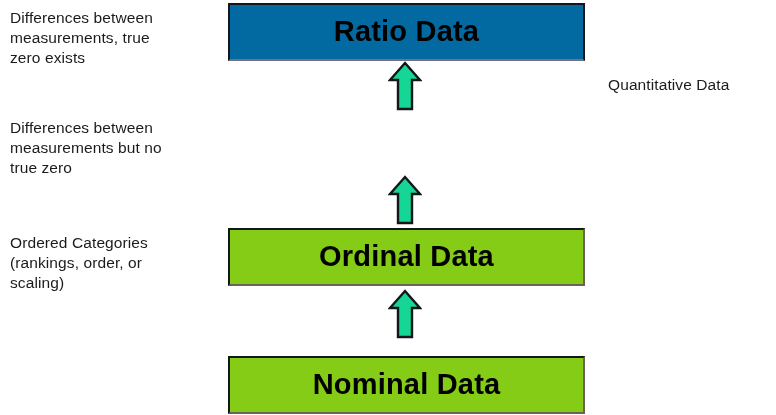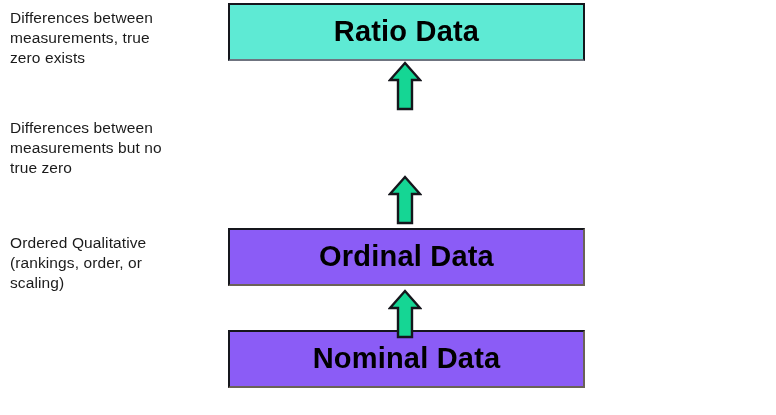--- a/index.html
+++ b/index.html
@@ -67,39 +67,39 @@
     letter-spacing: 0.2px;
     color: #000000;
   }
   .level-box .box-label {
     display: block;
     line-height: 1;
     margin-top: -1px;
   }
 
   .box-blue {
-    background: #5eead4;
+    background: #0369a1;
     border-top: 2px solid #15161c;
     border-left: 2px solid #15161c;
     border-right: 2px solid #15161c;
     border-bottom: 2px solid #6f7480;
   }
   .box-orange {
-    background: #8b5cf6;
+    background: #84cc16;
     border-top: 2px solid #15161c;
     border-left: 2px solid #15161c;
     border-right: 2px solid #6b6258;
     border-bottom: 2px solid #6b6258;
     text-align: right;
   }
 
   .box-ratio    { top: 3px; }
   .box-interval { top: 115px; }
   .box-ordinal  { top: 228px; }
-  .box-nominal  { top: 330px; }
+  .box-nominal  { top: 356px; }
 
   
   .arrow {
     position: absolute;
     left: 388px;
     width: 34px;
     height: 50px;
   }
   .arrow-1 { top: 61px; }
   .arrow-2 { top: 175px; }
@@ -111,21 +111,21 @@
 <div class="canvas">
 
   <div class="desc desc-ratio">Differences between
 measurements, true
 zero exists</div>
 
   <div class="desc desc-interval">Differences between
 measurements but no
 true zero</div>
 
-  <div class="desc desc-ordinal">Ordered Qualitative
+  <div class="desc desc-ordinal">Ordered Categories
 (rankings, order, or
 scaling)</div>
 
 
   <div class="level-box box-blue box-ratio">
     <span class="box-label">Ratio Data</span>
   </div>
 
 
   <div class="level-box box-orange box-ordinal">
@@ -147,15 +147,16 @@
       <polygon points="17,2 32,19 24,19 24,48 10,48 10,19 2,19" fill="#15d694" stroke="#15161c" stroke-width="2.4" stroke-linejoin="miter"></polygon>
     </svg>
   </div>
 
   <div class="arrow arrow-3">
     <svg width="34" height="50" viewBox="0 0 34 50">
       <polygon points="17,2 32,19 24,19 24,48 10,48 10,19 2,19" fill="#15d694" stroke="#15161c" stroke-width="2.4" stroke-linejoin="miter"></polygon>
     </svg>
   </div>
 
+  <div class="side-label side-quant">Quantitative Data</div>
 
 
 </div>
 
 </body></html>

